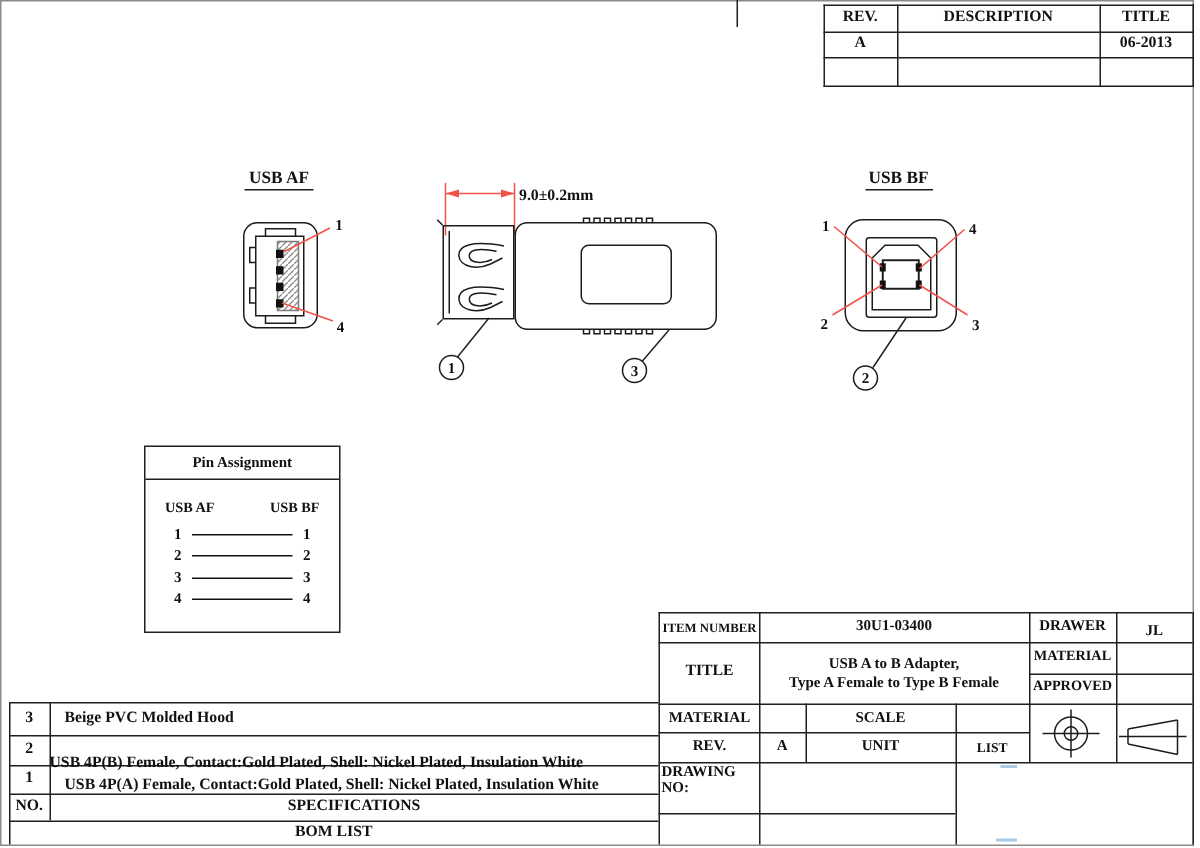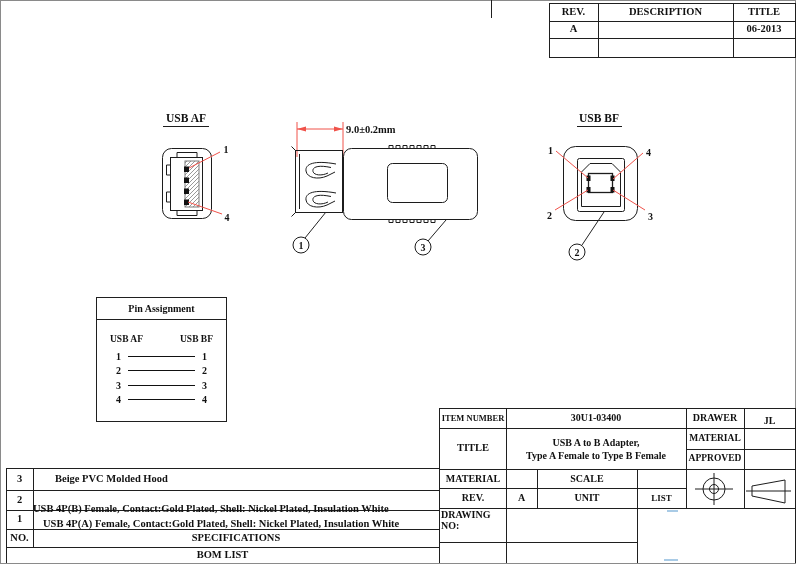--- a/index.html
+++ b/index.html
@@ -173,21 +173,21 @@
 
   <div>
     <i class="l" style="left:6px;top:468px;width:433px;height:1px"></i>
     <i class="l" style="left:6px;top:490px;width:433px;height:1px"></i>
     <i class="l" style="left:6px;top:510px;width:433px;height:1px"></i>
     <i class="l" style="left:6px;top:529px;width:433px;height:1px"></i>
     <i class="l" style="left:6px;top:547px;width:433px;height:1px"></i>
     <i class="l" style="left:6px;top:468px;width:1px;height:95px"></i>
     <i class="l" style="left:33px;top:468px;width:1px;height:79px"></i>
     <div class="c" style="left:6px;top:468px;width:27px;height:22px">3</div>
-    <div class="c left" style="left:33px;top:468px;width:396px;height:22px;padding-left:22px">Beige PVC Molded Hood</div>
+    <div class="c left" style="left:33px;top:468px;width:396px;height:22px;padding-left:10px">Beige PVC Molded Hood</div>
     <div class="c" style="left:6px;top:490px;width:27px;height:20px">2</div>
     <div class="c left" style="left:33px;top:499px;width:396px;height:20px;">USB 4P(B) Female, Contact:Gold Plated, Shell: Nickel Plated, Insulation White</div>
     <div class="c" style="left:6px;top:510px;width:27px;height:19px">1</div>
     <div class="c left" style="left:33px;top:515px;width:396px;height:19px;padding-left:10px">USB 4P(A) Female, Contact:Gold Plated, Shell: Nickel Plated, Insulation White</div>
     <div class="c" style="left:6px;top:529px;width:27px;height:18px">NO.</div>
     <div class="c" style="left:33px;top:529px;width:406px;height:18px">SPECIFICATIONS</div>
     <div class="c" style="left:6px;top:547px;width:433px;height:16px">BOM LIST</div>
   </div>
 
   <div>

